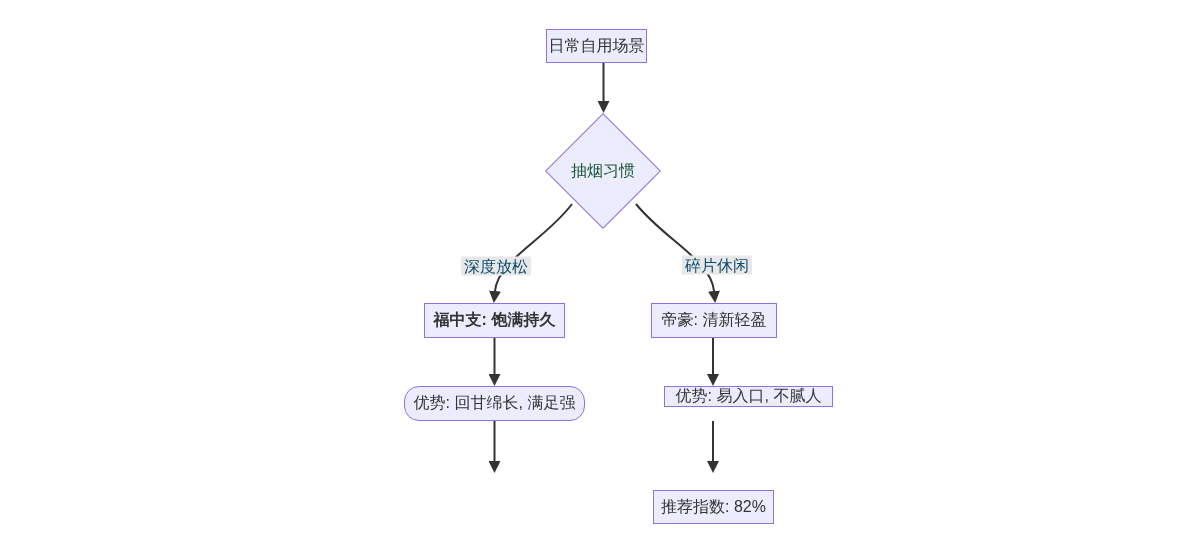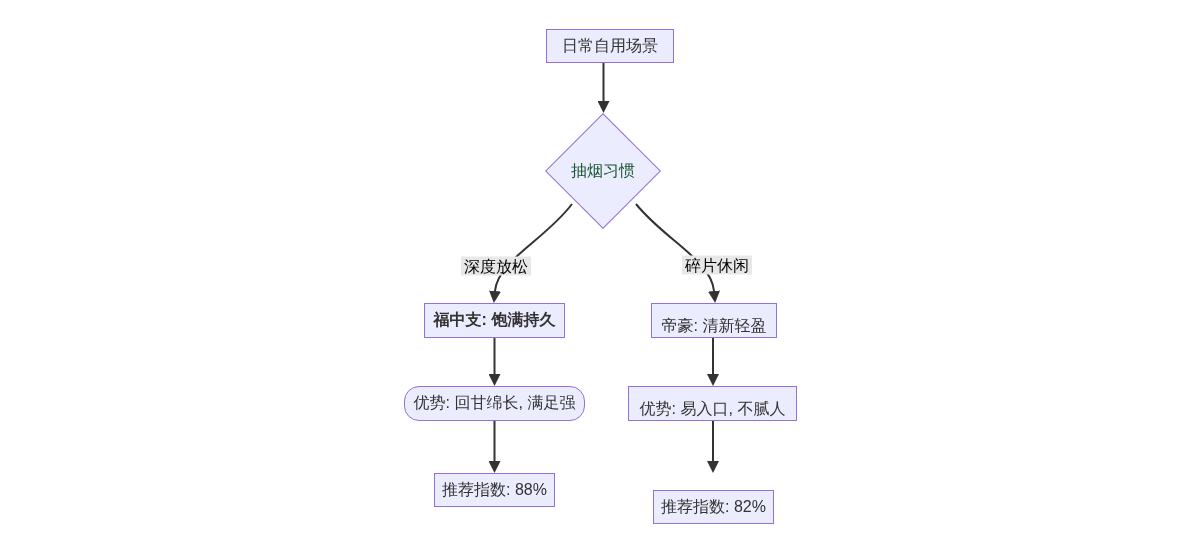--- a/index.html
+++ b/index.html
@@ -59,33 +59,33 @@
     transform: translate(-50%, -50%);
     color: #14532d;
     font-size: 16px;
     white-space: nowrap;
     z-index: 2;
   }
   .edge-label {
     position: absolute;
     transform: translate(-50%, -50%);
     background: #e8e8e8;
-    color: #000000;
+    color: #0c4a6e;
     font-size: 16px;
     line-height: 19px;
     padding: 0 3px;
     white-space: nowrap;
     z-index: 3;
   }
   
-  .n-root   { left: 546px; top: 29px;  width: 128px; height: 34px; }
+  .n-root   { left: 546px; top: 29px;  width: 101px; height: 34px; }
   .n-prod-l { left: 424px; top: 303px; width: 141px; height: 35px; font-weight: bold; }
-  .n-prod-r { left: 651px; top: 303px; width: 126px; height: 35px; align-items: flex-end; }
+  .n-prod-r { left: 651px; top: 303px; width: 126px; height: 35px; }
   .n-adv-l  { left: 404px; top: 386px; width: 181px; height: 35px; border-radius: 15px; }
-  .n-adv-r  { left: 628px; top: 386px; width: 169px; height: 35px; align-items: flex-end; }
+  .n-adv-r  { left: 664px; top: 386px; width: 169px; height: 21px; }
   .n-rec-l  { left: 434px; top: 473px; width: 121px; height: 34px; }
   .n-rec-r  { left: 653px; top: 473px; width: 121px; height: 34px; margin-top: 17px; }
   .el-left  { left: 496px; top: 266px; }
   .el-right { left: 717px; top: 265px; }
 </style>
 </head>
 <body>
 
 <div class="canvas">
 
@@ -121,20 +121,17 @@
     <span>帝豪: 清新轻盈</span>
   </div>
 
   <div class="node n-adv-l">
     <span>优势: 回甘绵长, 满足强</span>
   </div>
   <div class="node n-adv-r">
     <span>优势: 易入口, 不腻人</span>
   </div>
 
-  <div class="node n-rec-l">
-    <span>推荐指数: 88%</span>
-  </div>
   <div class="node n-rec-r">
     <span>推荐指数: 82%</span>
   </div>
 
 </div>
 
 </body></html>

